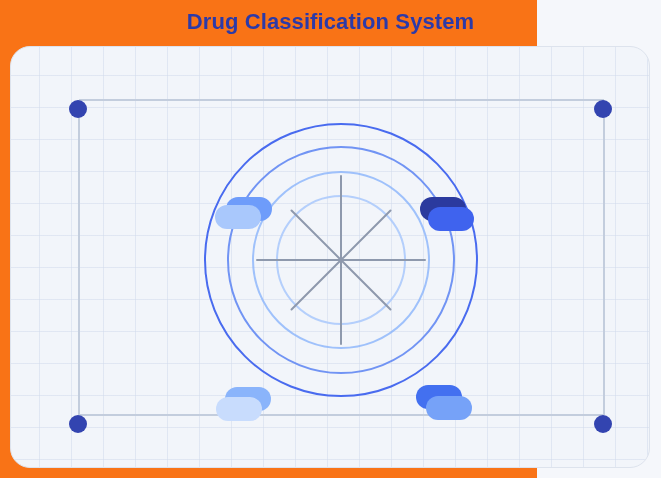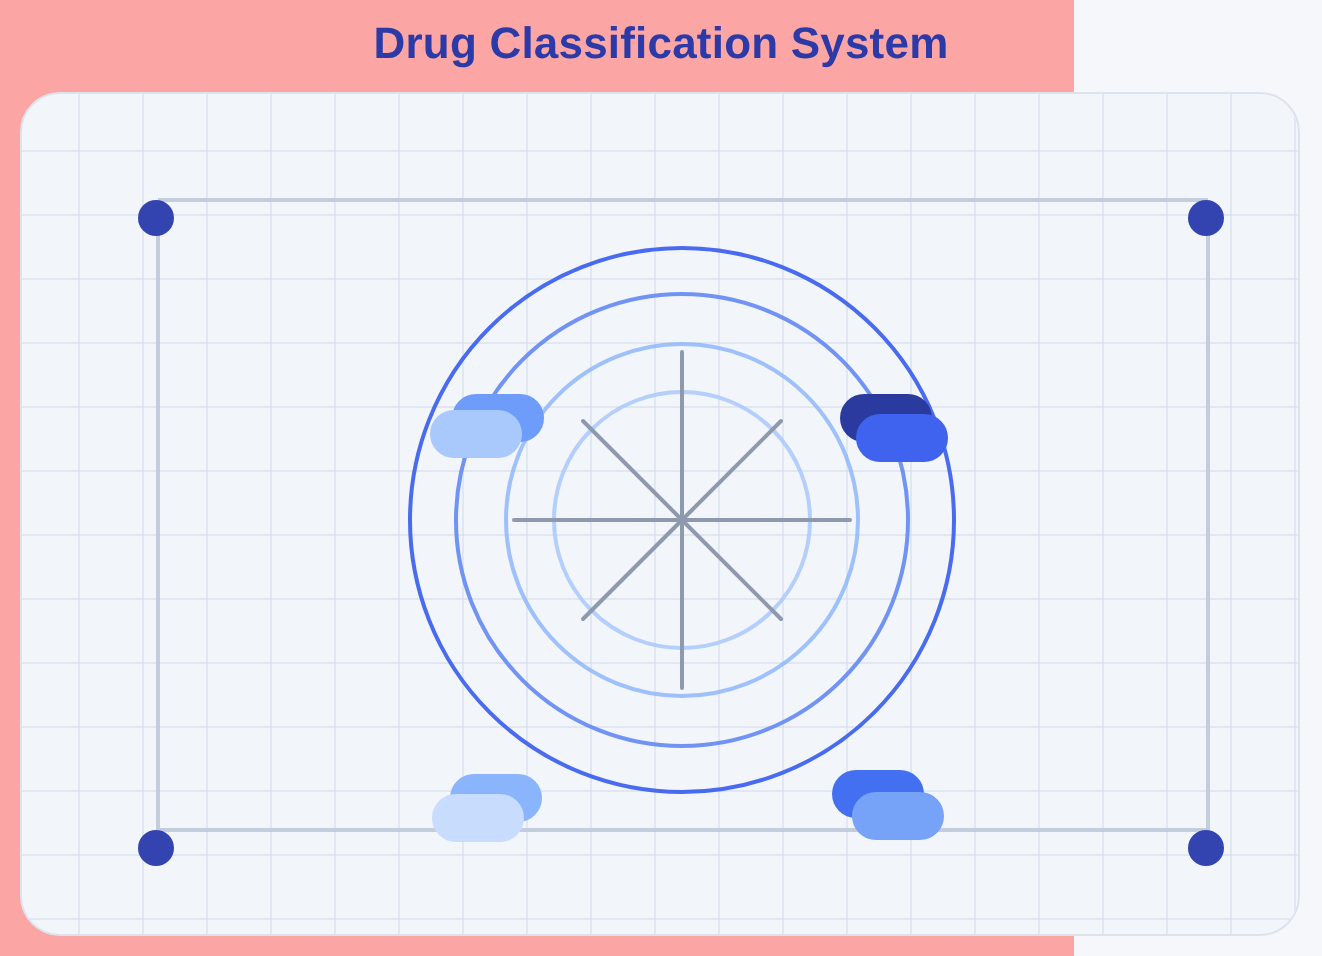--- a/index.html
+++ b/index.html
@@ -11,21 +11,21 @@
     height: 478px;
     overflow: hidden;
     background: #f5f7fb;
     font-family: "Liberation Sans", sans-serif;
   }
 
   #root {
     position: relative;
     width: 537px;
     height: 478px;
-    background: #fca5a5;
+    background: #f97316;
   }
 
   
   .page-title {
     position: absolute;
     left: 0;
     top: 8px;
     width: 661px;
     text-align: center;
     font-size: 22px;

